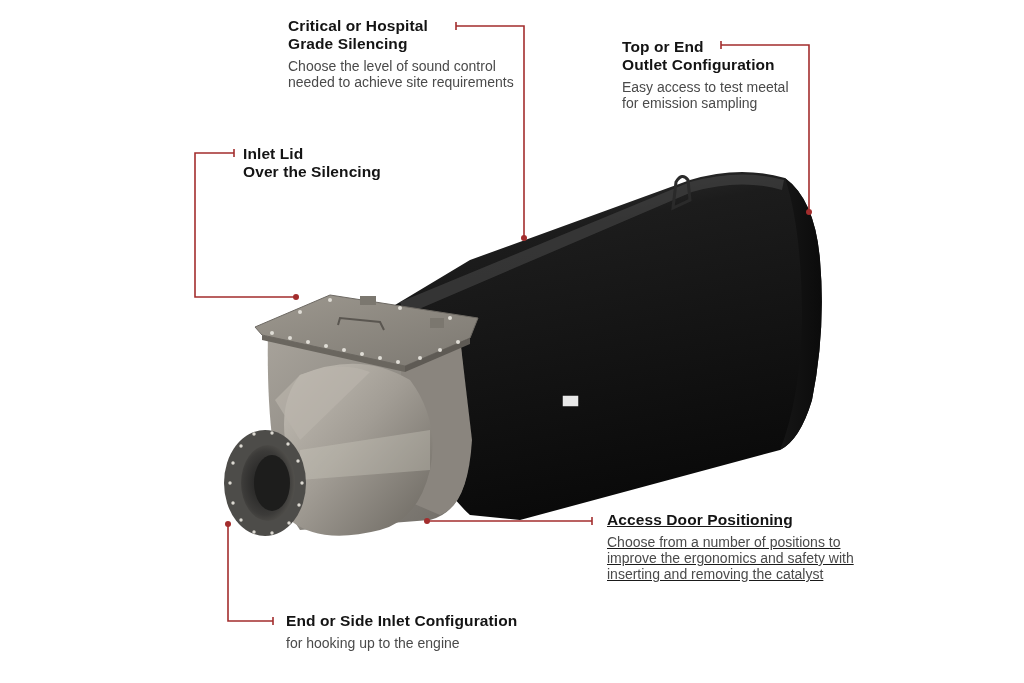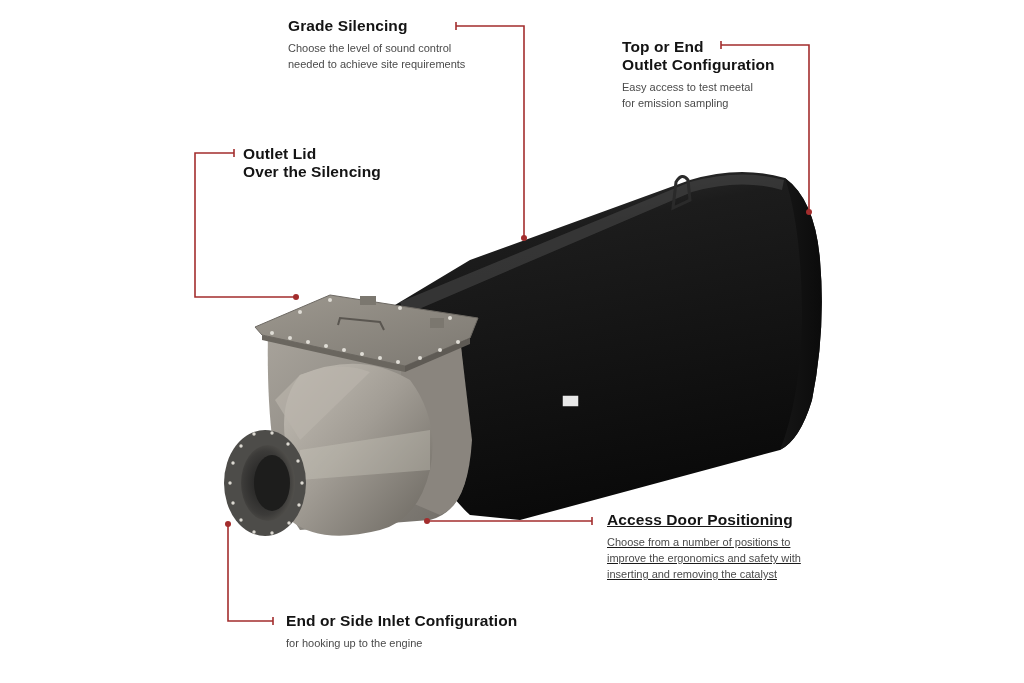--- a/index.html
+++ b/index.html
@@ -1,21 +1,21 @@
 <!DOCTYPE html>
 <html><head>
 <meta charset="utf-8">
 <style>
   html, body { margin: 0; padding: 0; background: #ffffff; }
   body { width: 1024px; height: 683px; position: relative; overflow: hidden;
          font-family: "Liberation Sans", "DejaVu Sans", sans-serif; }
   .canvas { position: absolute; left: 0; top: 0; width: 1024px; height: 683px; }
   .callout { position: absolute; color: #1a1a1a; }
   .callout .title { font-weight: bold; font-size: 15.5px; line-height: 18px; color: #141414; letter-spacing: 0.1px; }
-  .callout .desc { font-size: 11px; line-height: 16px; color: #4a4a4a; margin-top: 5px; }
+  .callout .desc { font-size: 14px; line-height: 16px; color: #4a4a4a; margin-top: 5px; }
   .callout .title span { display: block; }
   .callout .desc span { display: block; }
   svg.art { position: absolute; left: 0; top: 0; }
 </style>
 </head>
 <body>
 
 <div class="canvas">
 
   <svg class="art" width="1024" height="683" viewBox="0 0 1024 683">
@@ -143,20 +143,21 @@
       <circle cx="524" cy="238" r="3"></circle>
       <circle cx="809" cy="212" r="3"></circle>
       <circle cx="296" cy="297" r="3"></circle>
       <circle cx="427" cy="521" r="3"></circle>
       <circle cx="228" cy="524" r="3"></circle>
     </g>
   </svg>
 
   <div class="callout" style="left:288px; top:17px;">
     <div class="title">
+      <span>Critical or Hospital</span>
       <span>Grade Silencing</span>
     </div>
     <div class="desc">
       <span>Choose the level of sound control</span>
       <span>needed to achieve site requirements</span>
     </div>
   </div>
 
   <div class="callout" style="left:622px; top:38px;">
     <div class="title">
@@ -164,21 +165,21 @@
       <span>Outlet Configuration</span>
     </div>
     <div class="desc">
       <span>Easy access to test meetal</span>
       <span>for emission sampling</span>
     </div>
   </div>
 
   <div class="callout" style="left:243px; top:145px;">
     <div class="title">
-      <span>Outlet Lid</span>
+      <span>Inlet Lid</span>
       <span>Over the Silencing</span>
     </div>
   </div>
 
   <div class="callout" style="left:607px; top:511px;text-decoration:underline;">
     <div class="title">
       <span>Access Door Positioning</span>
     </div>
     <div class="desc">
       <span>Choose from a number of positions to</span>

